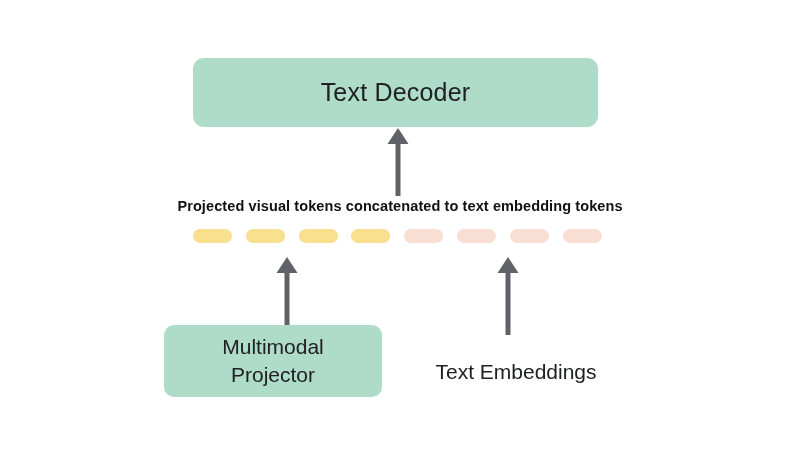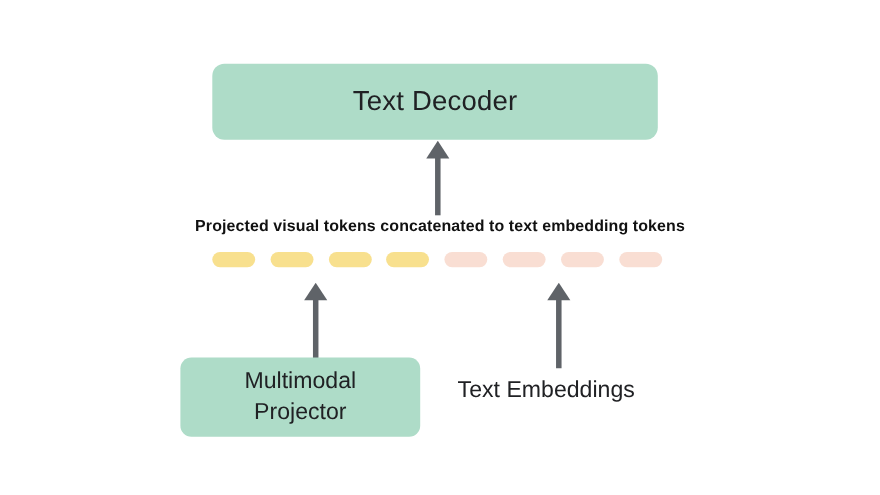--- a/index.html
+++ b/index.html
@@ -67,23 +67,23 @@
     width: 800px;
     text-align: center;
     font-size: 14.5px;
     font-weight: bold;
     color: #111111;
     letter-spacing: 0.1px;
   }
   #text-embeddings-label {
     position: absolute;
     left: 416px;
-    top: 343px;
+    top: 360px;
     width: 200px;
-    text-align: left;
+    text-align: center;
     font-size: 21px;
     color: #202124;
     font-weight: 400;
   }
 
   
   #token-row {
     position: absolute;
     left: 193px;
     top: 229px;

